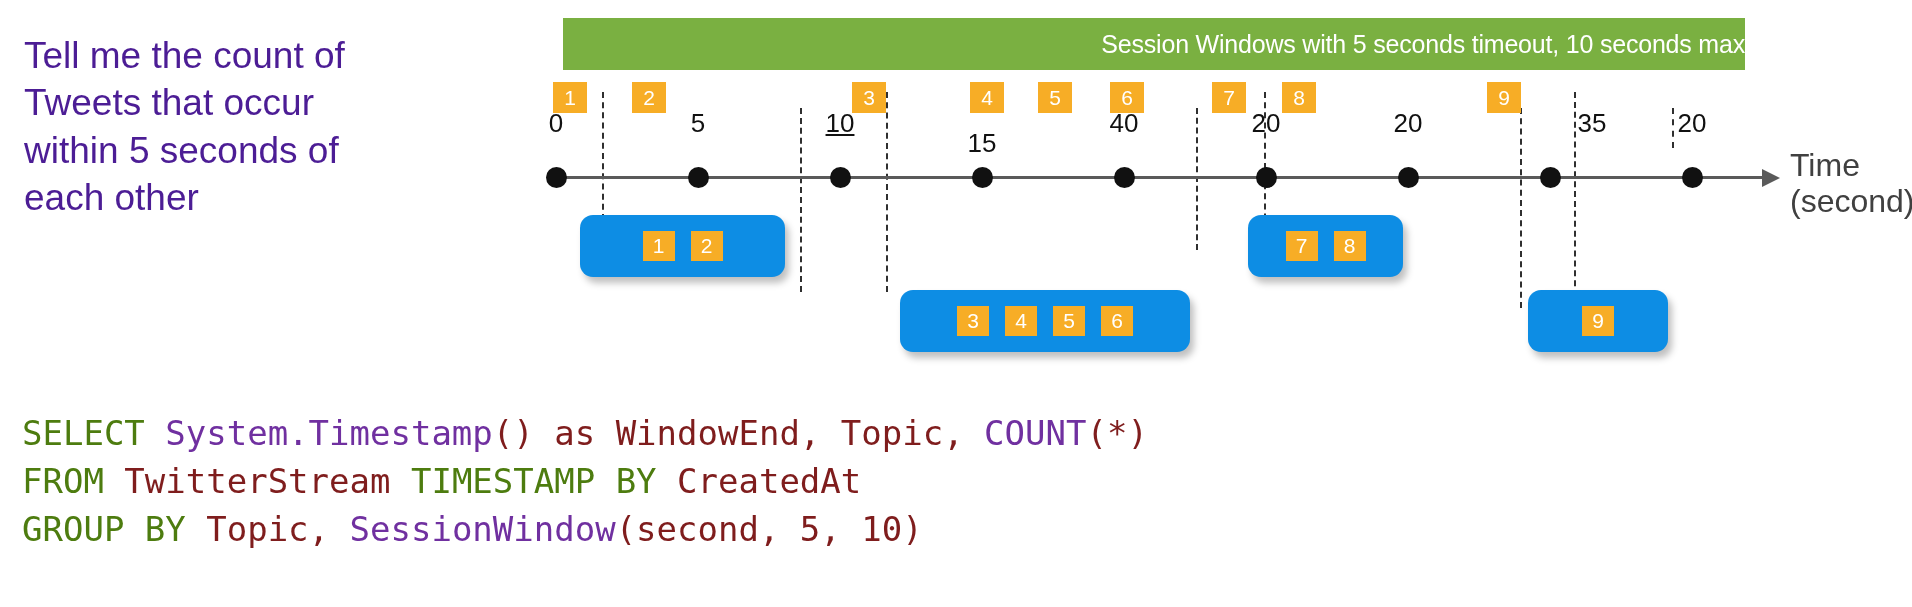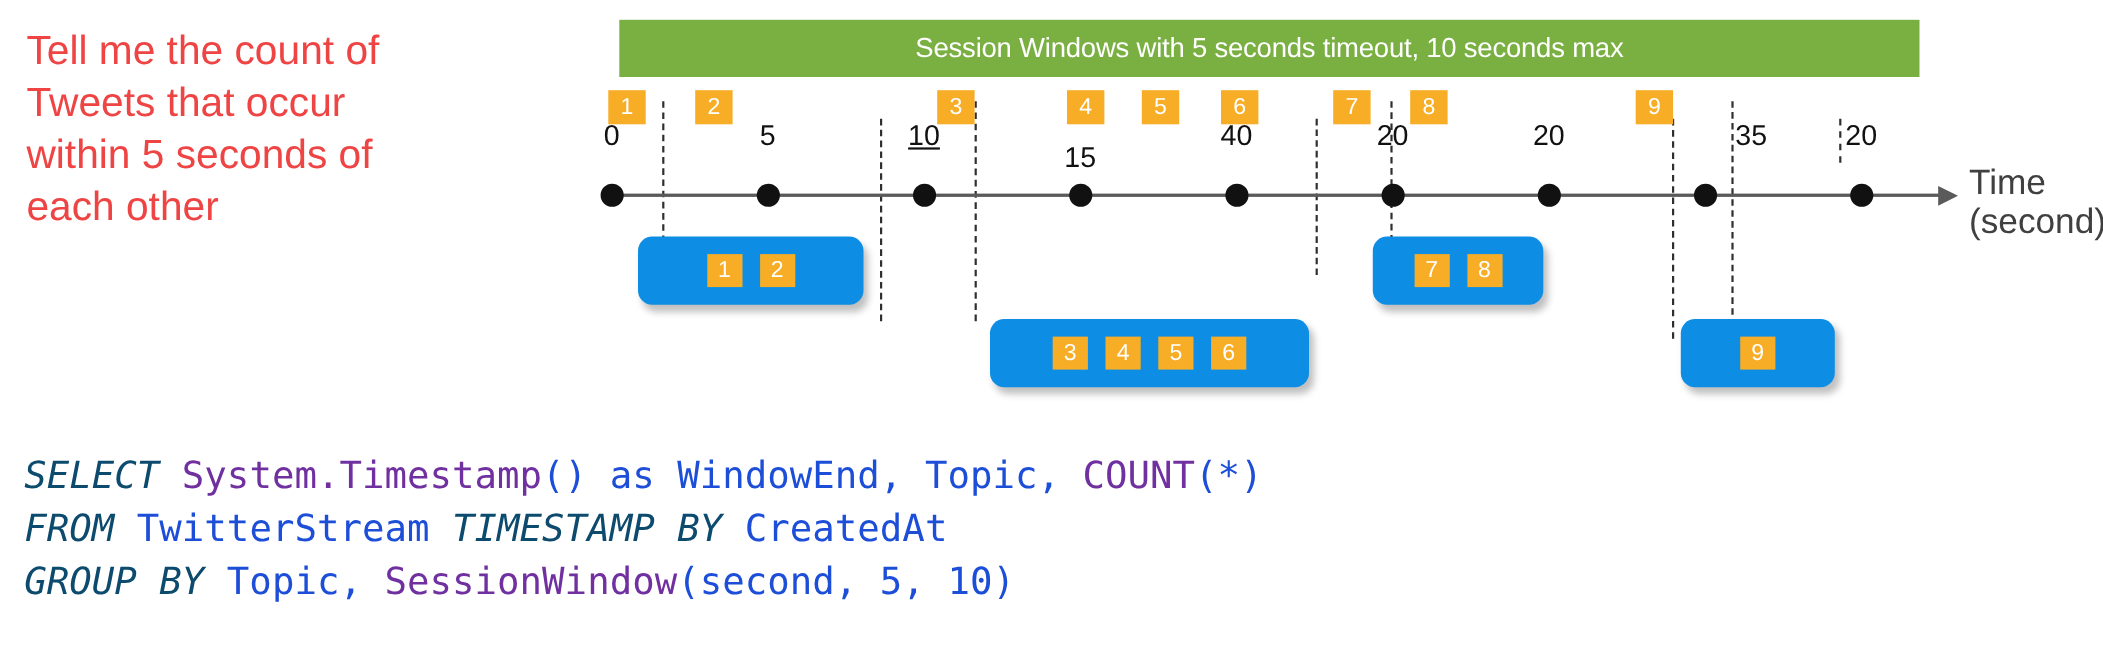--- a/index.html
+++ b/index.html
@@ -12,25 +12,25 @@
     height: 607px;
     position: relative;
     overflow: hidden;
     font-family: "Liberation Sans", sans-serif;
   }
 
   
   #question-text {
     position: absolute;
     left: 24px;
-    top: 22px;
+    top: 32px;
     width: 420px;
     font-size: 37px;
     line-height: 1.28;
-    color: #ef4444;
+    color: #4c1d95;
     font-family: "Liberation Sans", sans-serif;
     white-space: pre-line;
   }
 
   
   #diagram {
     position: absolute;
     left: 0;
     top: 0;
     width: 1912px;
@@ -46,21 +46,21 @@
     height: 52px;
     background: #7ab041;
   }
   #session-banner-label {
     position: absolute;
     left: 0;
     top: 0;
     width: 1182px;
     height: 52px;
     line-height: 52px;
-    text-align: center;
+    text-align: right;
     color: #ffffff;
     font-size: 25px;
     font-weight: 300;
     font-family: "Liberation Sans", sans-serif;
     letter-spacing: -0.2px;
   }
 
   
   #axis-line {
     position: absolute;
@@ -154,23 +154,23 @@
     position: absolute;
     left: 22px;
     top: 410px;
     font-family: "DejaVu Sans Mono", monospace;
     font-size: 34px;
     line-height: 1.41;
     color: #0a0a0a;
     white-space: pre;
   }
   .sql-line { display: block; }
-  .kw   { color: #0c4a6e; font-style: italic; }
+  .kw   { color: #4d7c0f; }
   .fn   { color: #7030a0; }
-  .plain{ color: #1d4ed8; }
+  .plain{ color: #7f1d1d; }
 </style>
 </head>
 <body>
 
 <div id="question-text">Tell me the count of
 Tweets that occur
 within 5 seconds of
 each other</div>
 
 <div id="diagram">

